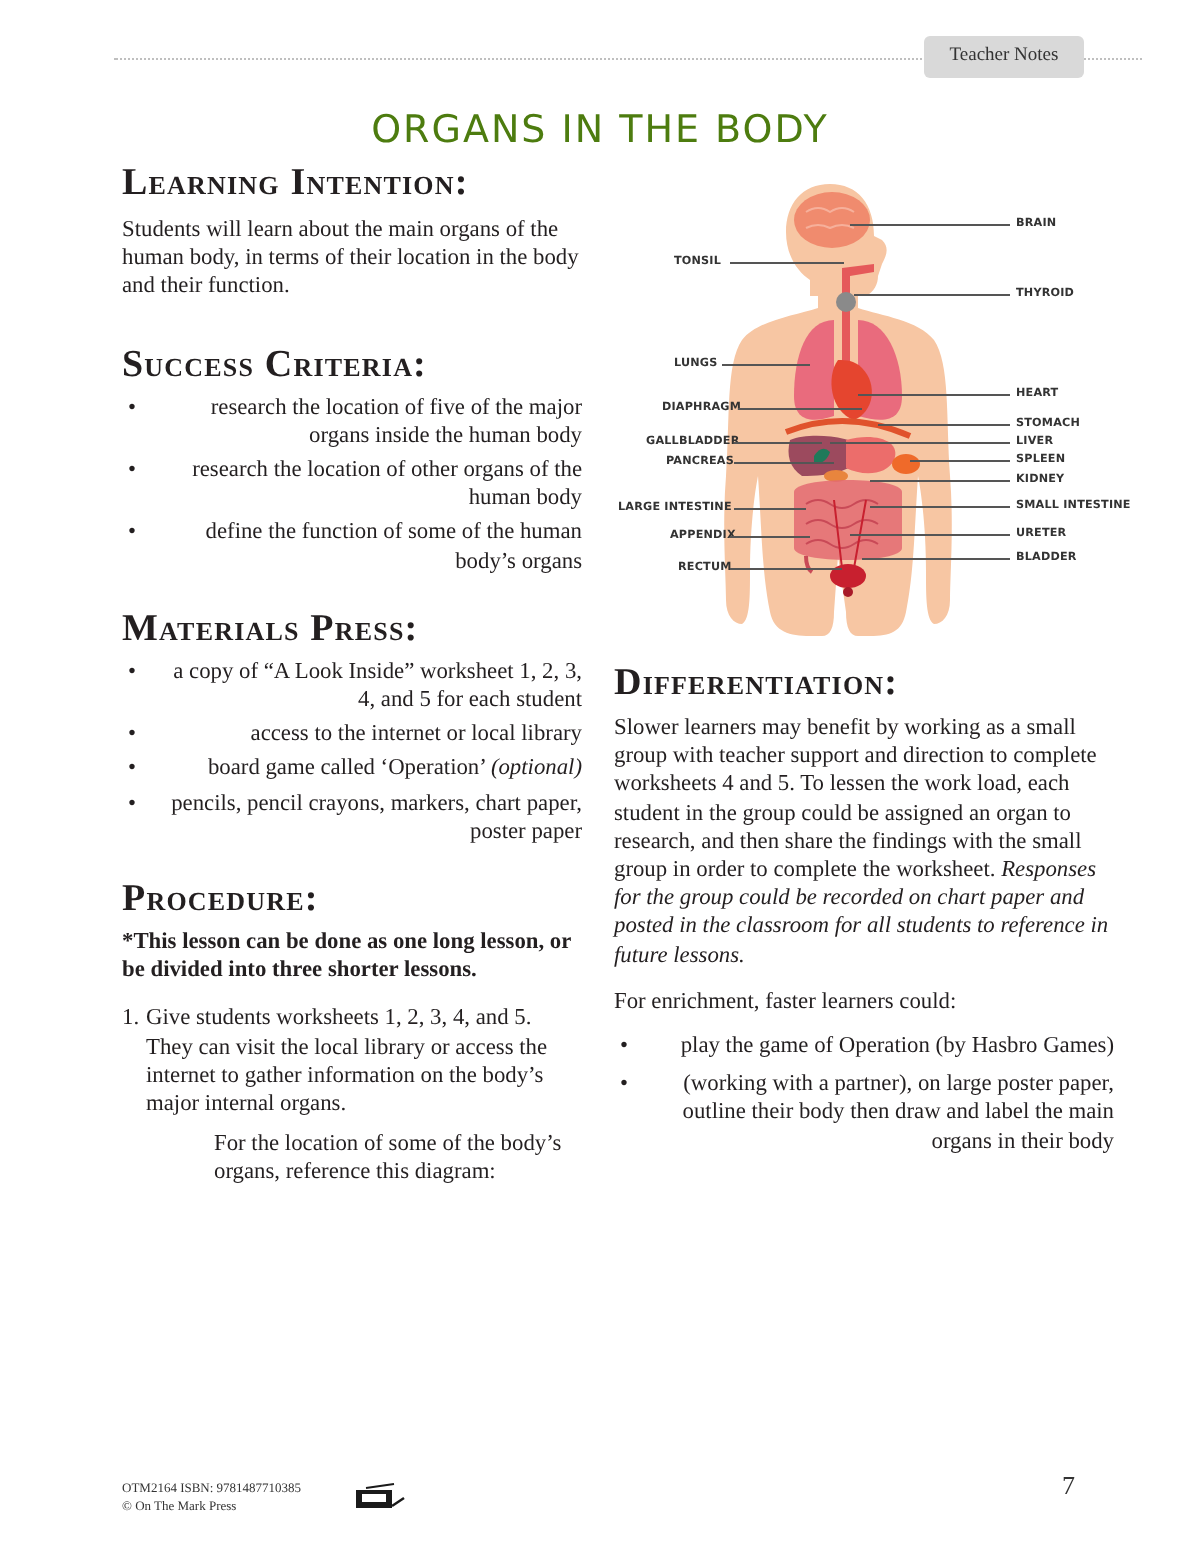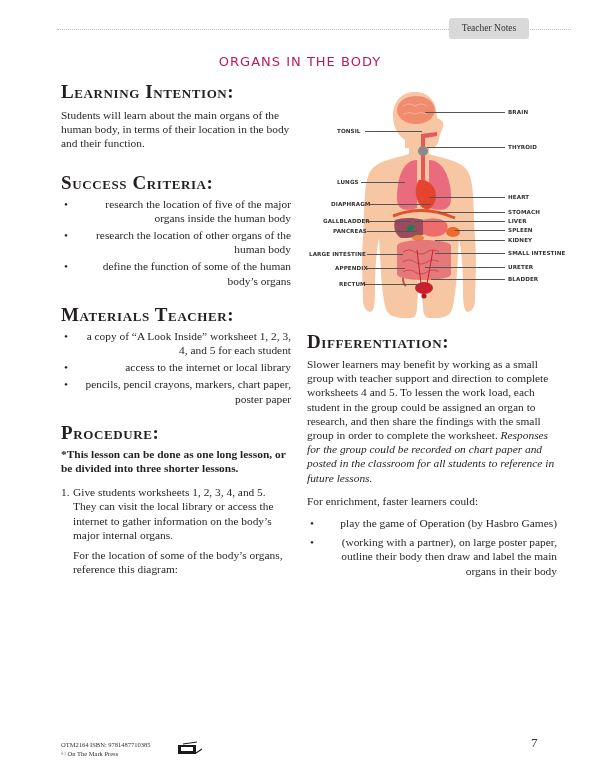--- a/index.html
+++ b/index.html
@@ -1,40 +1,40 @@
 <!DOCTYPE html>
 <html><head>
 <meta charset="utf-8">
 <style>
   * { box-sizing: border-box; margin: 0; padding: 0; }
   html, body { width: 600px; height: 776px; background: #ffffff; overflow: hidden; }
   body { position: relative; font-family: "Liberation Serif", "DejaVu Serif", serif; color: #231f20; }
 
   .top-rule { position: absolute; left: 57px; top: 29px; width: 514px; border-top: 1px dotted #bfbfbf; }
-  .teacher-tab { position: absolute; left: 449px; top: 18px; width: 80px; height: 21px; background: #d9d9d9; border-radius: 3px; font-size: 9.5px; color: #333; text-align: center; line-height: 21px; }
+  .teacher-tab { position: absolute; left: 462px; top: 18px; width: 80px; height: 21px; background: #d9d9d9; border-radius: 3px; font-size: 9.5px; color: #333; text-align: center; line-height: 21px; }
 
-  .page-title { position: absolute; left: 0; width: 600px; top: 54px; text-align: center; font-family: "DejaVu Sans", sans-serif; font-size: 13px; letter-spacing: 1px; color: #be185d; }
+  .page-title { position: absolute; left: 0; width: 600px; top: 54px; text-align: center; font-family: "DejaVu Sans", sans-serif; font-size: 19px; letter-spacing: 1px; color: #4d7c0f; }
 
   .col { position: absolute; }
   .left-col { left: 61px; top: 82px; width: 230px; }
   .right-col { left: 307px; top: 332px; width: 250px; }
 
   h2.sec { font-variant: small-caps; font-weight: bold; font-size: 19px; letter-spacing: 0.6px; color: #231f20; line-height: 20px; }
   p.body, li { font-size: 11.4px; line-height: 14.2px; }
   ul.bul { list-style: none; margin-top: 4px; text-align: right; }
   ul.bul li { position: relative; padding-left: 16px; margin-bottom: 3px; }
   ul.bul li::before { content: "•"; position: absolute; left: 3px; top: 0; }
   .gap-lg { height: 22px; }
   .gap-md { height: 14px; }
   .bold { font-weight: bold; }
   .it { font-style: italic; }
   ol.steps { list-style: none; margin-top: 10px; }
   ol.steps li { position: relative; padding-left: 12px; }
   ol.steps li .num { position: absolute; left: 0; }
-  .para-gap { margin-top: 6px; }
+  .para-gap { margin-top: 6px; margin-left: 34px; }
 
   .diagram { position: absolute; left: 305px; top: 88px; width: 255px; height: 232px; }
   .diagram .lbl { position: absolute; font-family: "DejaVu Sans", sans-serif; font-size: 5.6px; font-weight: bold; color: #333; letter-spacing: 0.1px; white-space: nowrap; }
   .diagram .ln { position: absolute; height: 1px; background: #555; }
 
   .footer-code { position: absolute; left: 61px; top: 740px; font-size: 6.5px; color: #333; line-height: 9px; }
   .footer-icon { position: absolute; left: 177px; top: 741px; }
   .page-num { position: absolute; left: 531px; top: 735px; font-size: 13px; color: #333; }
 </style>
 </head>
@@ -51,24 +51,25 @@
 
   <div class="gap-lg"></div>
   <h2 class="sec">Success Criteria:</h2>
   <ul class="bul">
     <li>research the location of five of the major organs inside the human body</li>
     <li>research the location of other organs of the human body</li>
     <li>define the function of some of the human body’s organs</li>
   </ul>
 
   <div class="gap-md"></div>
-  <h2 class="sec">Materials Teacher:</h2>
+  <h2 class="sec">Materials Press:</h2>
   <ul class="bul">
     <li>a copy of “A Look Inside” worksheet 1, 2, 3, 4, and 5 for each student</li>
     <li>access to the internet or local library</li>
+    <li><span>board game called ‘Operation’ </span><span class="it">(optional)</span></li>
     <li>pencils, pencil crayons, markers, chart paper, poster paper</li>
   </ul>
 
   <div class="gap-md"></div>
   <h2 class="sec">Procedure:</h2>
   <p class="body bold" style="margin-top:4px">*This lesson can be done as one long lesson, or be divided into three shorter lessons.</p>
   <ol class="steps">
     <li>
       <span class="num">1.</span>
       <p>Give students worksheets 1, 2, 3, 4, and 5. They can visit the local library or access the internet to gather information on the body’s major internal organs.</p>

